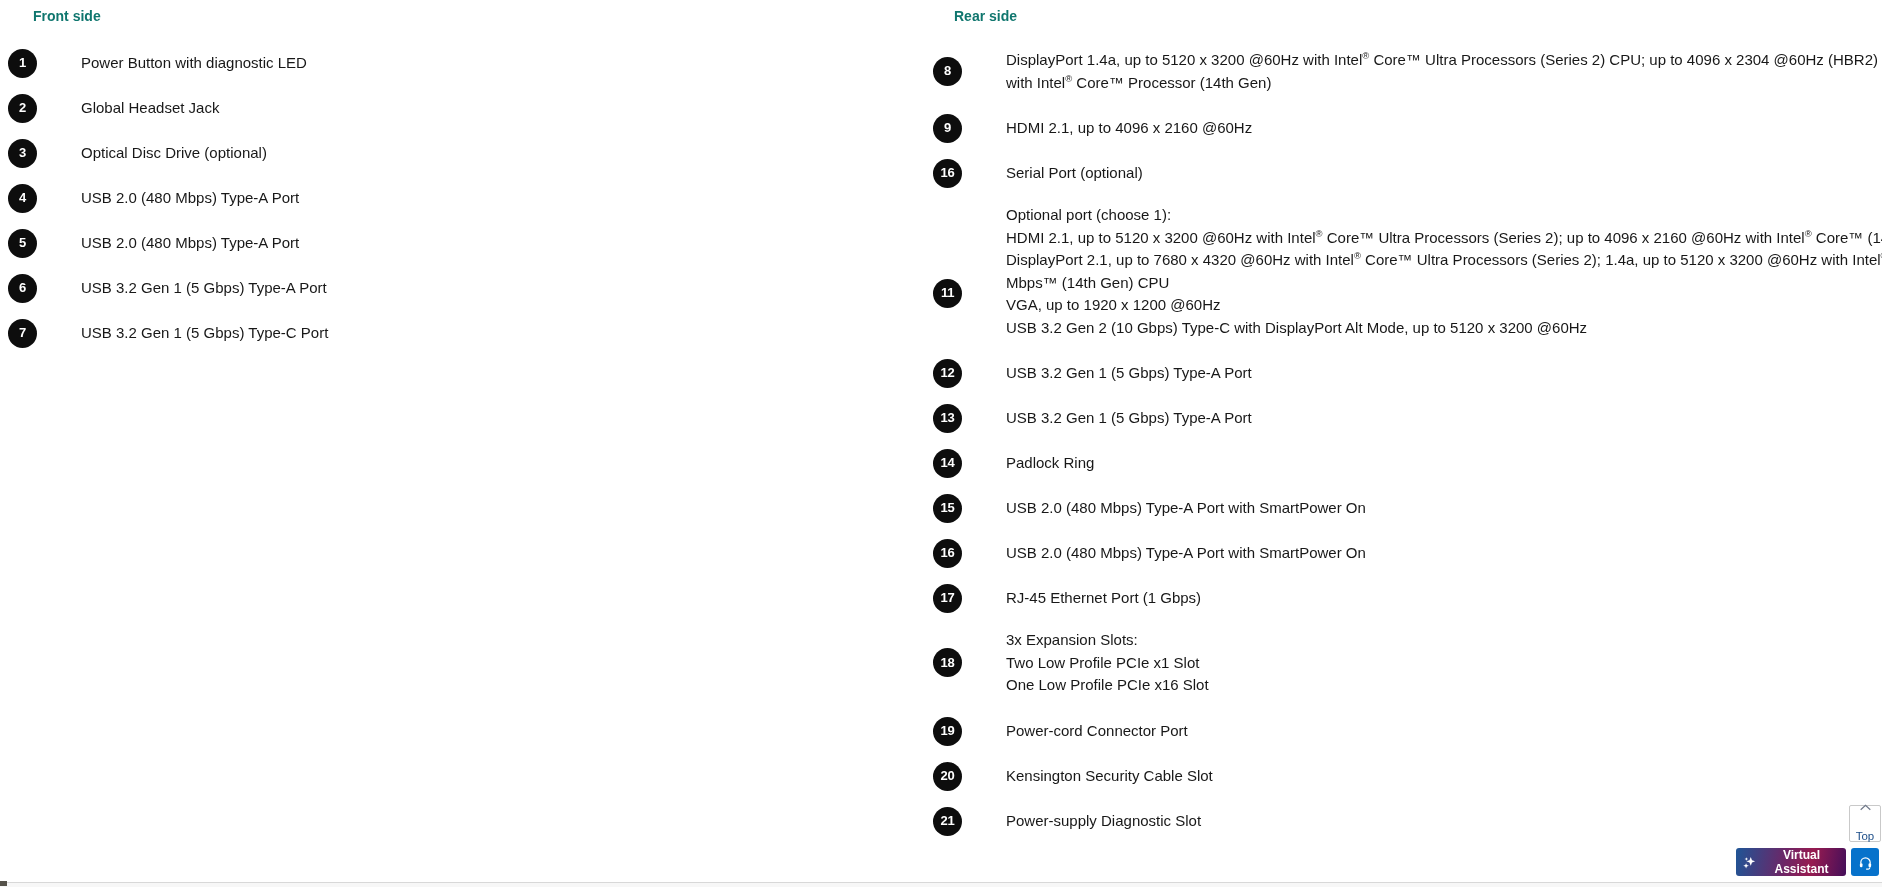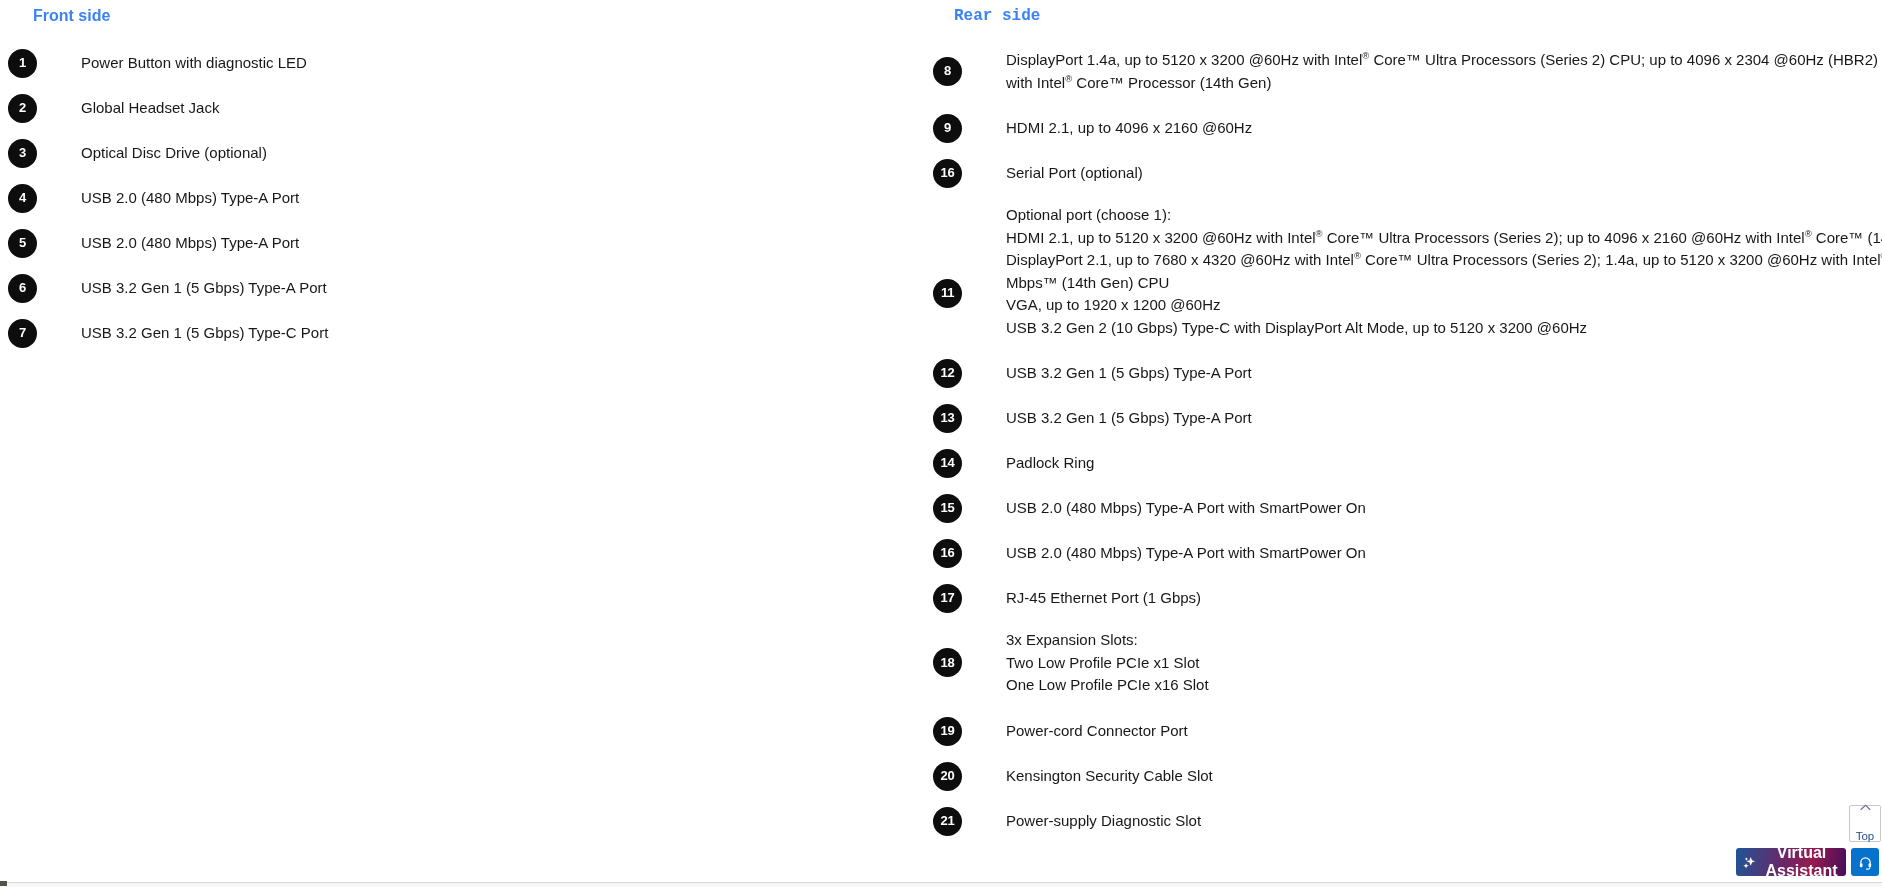--- a/index.html
+++ b/index.html
@@ -6,25 +6,25 @@
   body{
     width:1882px;height:887px;position:relative;overflow:hidden;
     background:#ffffff;
     font-family:"Liberation Sans","DejaVu Sans",sans-serif;
     color:#181818;font-size:15px;line-height:22.5px;
   }
   .col{position:absolute;top:5px;}
   .col-left{left:8px;width:900px;}
   .col-right{left:933px;width:949px;}
   .side-heading{
-    font-size:16px;font-weight:700;color:#3b82f6;line-height:22px;
+    font-size:14px;font-weight:700;color:#0f766e;line-height:22px;
     margin:0 0 22px 0;
   }
   .col-left .side-heading{margin-left:25px;}
-  .col-right .side-heading{margin-left:21px;font-family:Liberation Mono, monospace;}
+  .col-right .side-heading{margin-left:21px;}
   .row{display:flex;align-items:center;min-height:29px;margin-bottom:16px;}
   .row.multi{margin-top:4px;margin-bottom:20px;}
   .num{
     flex:0 0 29px;width:29px;height:29px;border-radius:50%;
     background:#0d0d0d;color:#ffffff;font-weight:700;font-size:13px;
     display:flex;align-items:center;justify-content:center;
     margin-right:16px;letter-spacing:-0.3px;
   }
   .row.offset-circle{align-items:flex-start;}
   .row.offset-circle .num{margin-top:75px;}
@@ -37,21 +37,21 @@
     background:#ffffff;border:1px solid #c9c9c9;border-radius:2px;
     display:flex;flex-direction:column;align-items:center;justify-content:center;
     box-sizing:border-box;cursor:pointer;gap:19px;
   }
   .top-button .top-label{font-size:11.5px;color:#1d4e89;line-height:13px;}
   .va-button{
     position:absolute;left:1736px;top:848px;width:110px;height:28px;
     border:none;border-radius:3px;cursor:pointer;
     background:linear-gradient(100deg,#1f5596 0%,#6e2566 45%,#971b50 68%,#440f5a 100%);
     display:flex;align-items:center;justify-content:center;gap:6px;
-    color:#ffffff;font-weight:700;font-size:16px;
+    color:#ffffff;font-weight:700;font-size:12px;
     font-family:"Liberation Sans","DejaVu Sans",sans-serif;
   }
   .headset-button{
     position:absolute;left:1851px;top:848px;width:28px;height:28px;
     background:#0672cb;border:none;border-radius:3px;cursor:pointer;
     display:flex;align-items:center;justify-content:center;
   }
   .footer-strip{
     position:absolute;left:0;bottom:0;width:1882px;height:4px;
     background:#f7f7f7;border-top:1px solid #d8d8d8;

